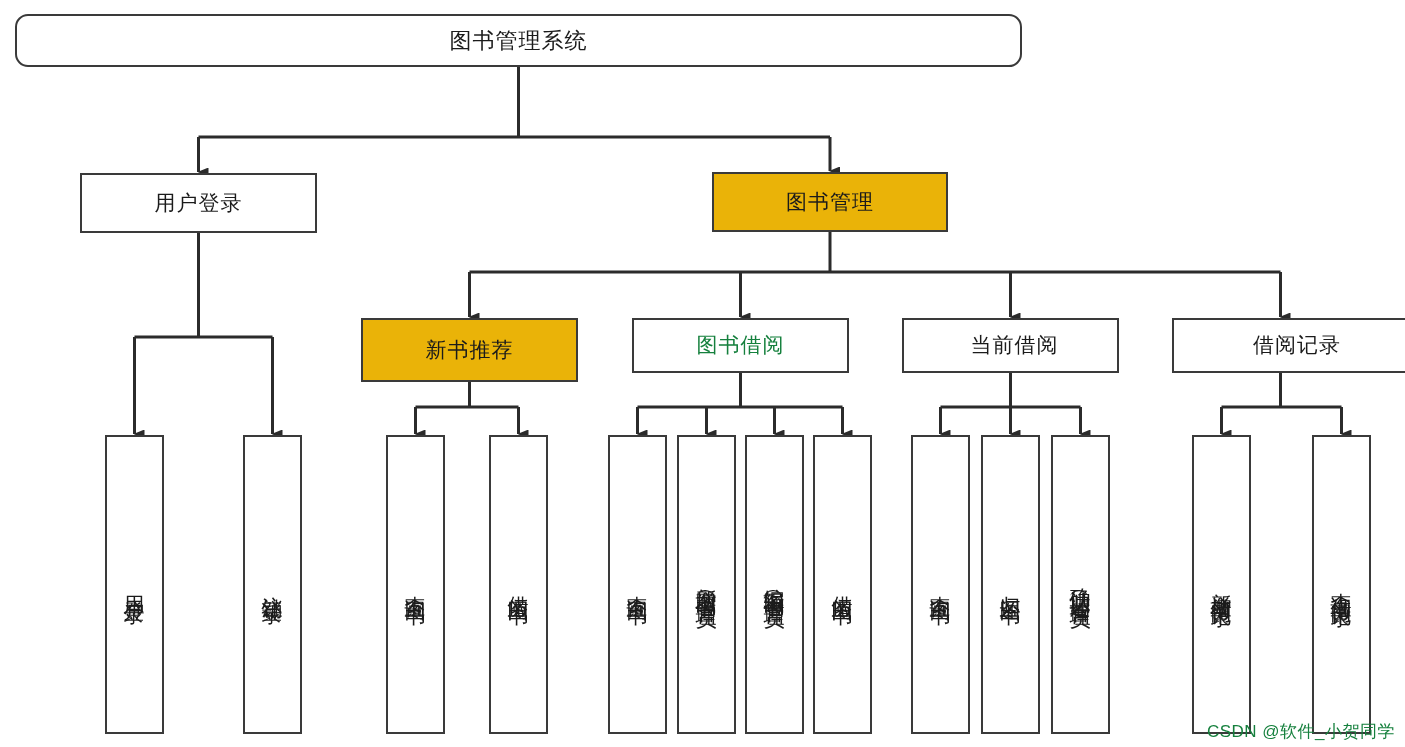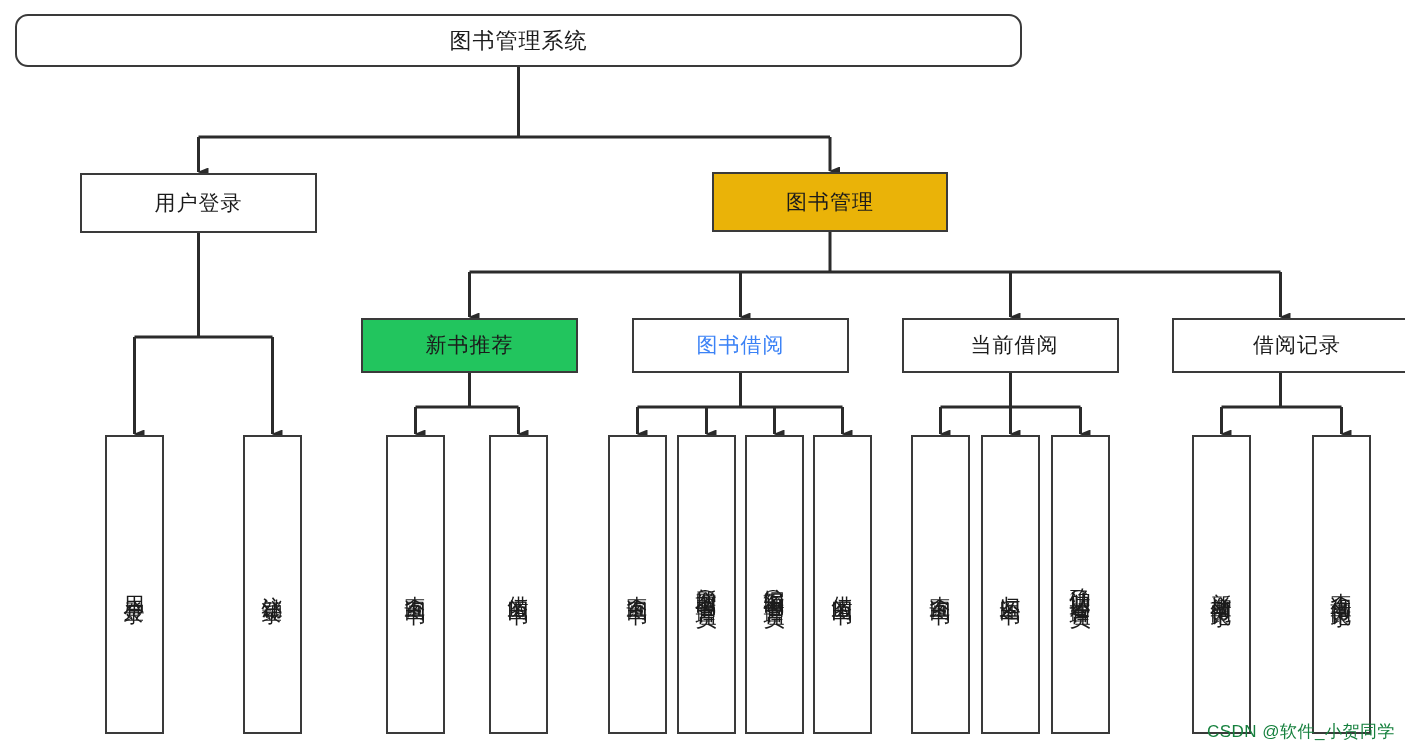--- a/index.html
+++ b/index.html
@@ -121,24 +121,24 @@
   <div id="nodes-layer">
       <div class="node horiz root" style="left: 15px; top: 14px; width: 1007px; height: 53px; border-color: rgb(58, 58, 58); background: rgb(255, 255, 255); color: rgb(27, 27, 27); border-radius: 13px;">
         <span class="label">图书管理系统</span>
       </div>
       <div class="node horiz" style="left: 80px; top: 173px; width: 237px; height: 60px; border-color: rgb(58, 58, 58); background: rgb(255, 255, 255); color: rgb(27, 27, 27);">
         <span class="label">用户登录</span>
       </div>
       <div class="node horiz" style="left: 712px; top: 172px; width: 236px; height: 60px; border-color: rgb(58, 58, 58); background: #eab308; color: rgb(27, 27, 27);">
         <span class="label">图书管理</span>
       </div>
-      <div class="node horiz" style="left: 361px; top: 318px; width: 217px; height: 55px; border-color: rgb(58, 58, 58); background: #22c55e; color: rgb(27, 27, 27); justify-content: center;">
+      <div class="node horiz" style="left: 361px; top: 318px; width: 217px; height: 64px; border-color: rgb(58, 58, 58); background: #eab308; color: rgb(27, 27, 27); justify-content: center;">
         <span class="label">新书推荐</span>
       </div>
-      <div class="node horiz" style="left: 632px; top: 318px; width: 217px; height: 55px; border-color: rgb(58, 58, 58); background: rgb(255, 255, 255); color: #3b82f6;">
+      <div class="node horiz" style="left: 632px; top: 318px; width: 217px; height: 55px; border-color: rgb(58, 58, 58); background: rgb(255, 255, 255); color: #15803d;">
         <span class="label">图书借阅</span>
       </div>
       <div class="node horiz" style="left: 902px; top: 318px; width: 217px; height: 55px; border-color: rgb(58, 58, 58); background: rgb(255, 255, 255); color: rgb(27, 27, 27); padding-left: 8px;">
         <span class="label">当前借阅</span>
       </div>
       <div class="node horiz" style="left: 1172px; top: 318px; width: 250px; height: 55px; border-color: rgb(58, 58, 58); background: rgb(255, 255, 255); color: rgb(27, 27, 27);">
         <span class="label">借阅记录</span>
       </div>
       <div class="node vert" style="left: 105px; top: 435px; width: 59px; height: 299px; border-color: rgb(58, 58, 58); background: rgb(255, 255, 255); color: rgb(27, 27, 27);">
         <span class="label">用户登录</span>

